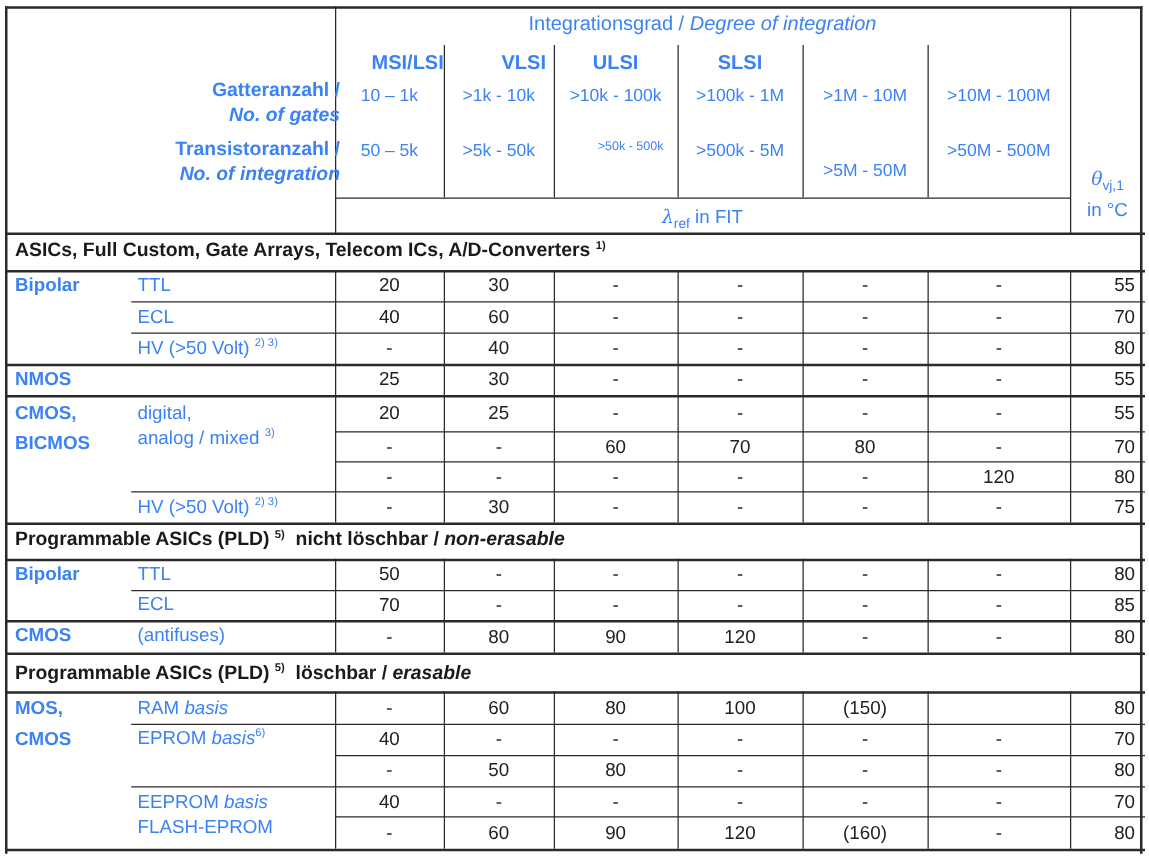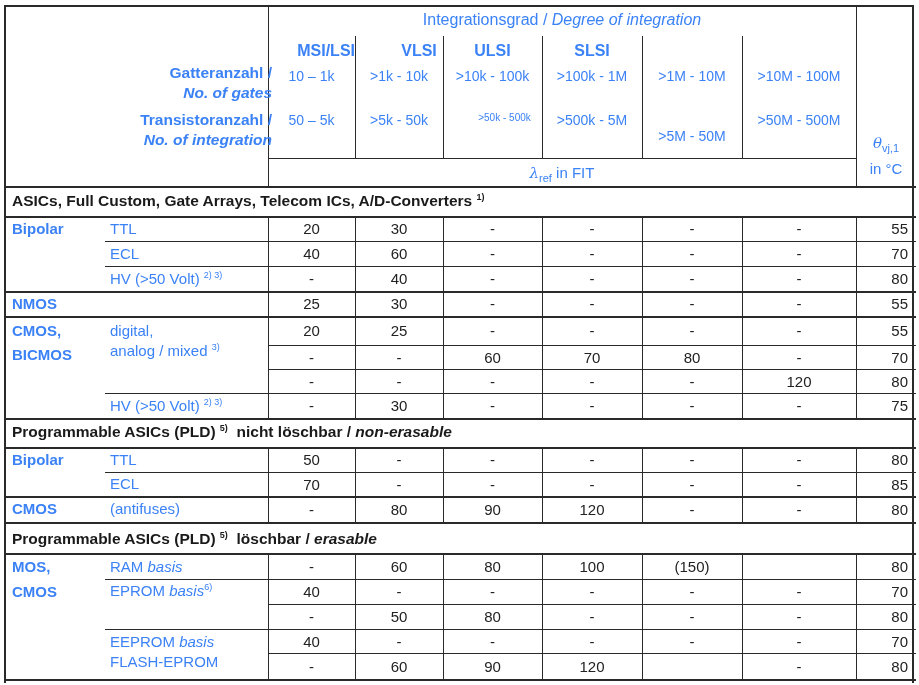--- a/index.html
+++ b/index.html
@@ -293,16 +293,17 @@
     <div class="cell" style="left:542px;width:100px;line-height:23px;">-</div>
     <div class="cell" style="left:642px;width:100px;line-height:23px;">-</div>
     <div class="cell" style="left:742px;width:114px;line-height:23px;">-</div>
     <div class="cell" style="left:856px;width:60px;text-align:right;line-height:23px;"><span style="padding-right:8px;">70</span></div>
   </div>
   <div style="position:absolute; left:0; top:654px; width:919px; height:25px;">
     <div class="cell" style="left:268px;width:87px;line-height:26px;">-</div>
     <div class="cell" style="left:355px;width:88px;line-height:26px;">60</div>
     <div class="cell" style="left:443px;width:99px;line-height:26px;">90</div>
     <div class="cell" style="left:542px;width:100px;line-height:26px;">120</div>
+    <div class="cell" style="left:642px;width:100px;line-height:26px;">(160)</div>
     <div class="cell" style="left:742px;width:114px;line-height:26px;">-</div>
     <div class="cell" style="left:856px;width:60px;text-align:right;line-height:26px;"><span style="padding-right:8px;">80</span></div>
   </div>
 </div>
 
 </body></html>

